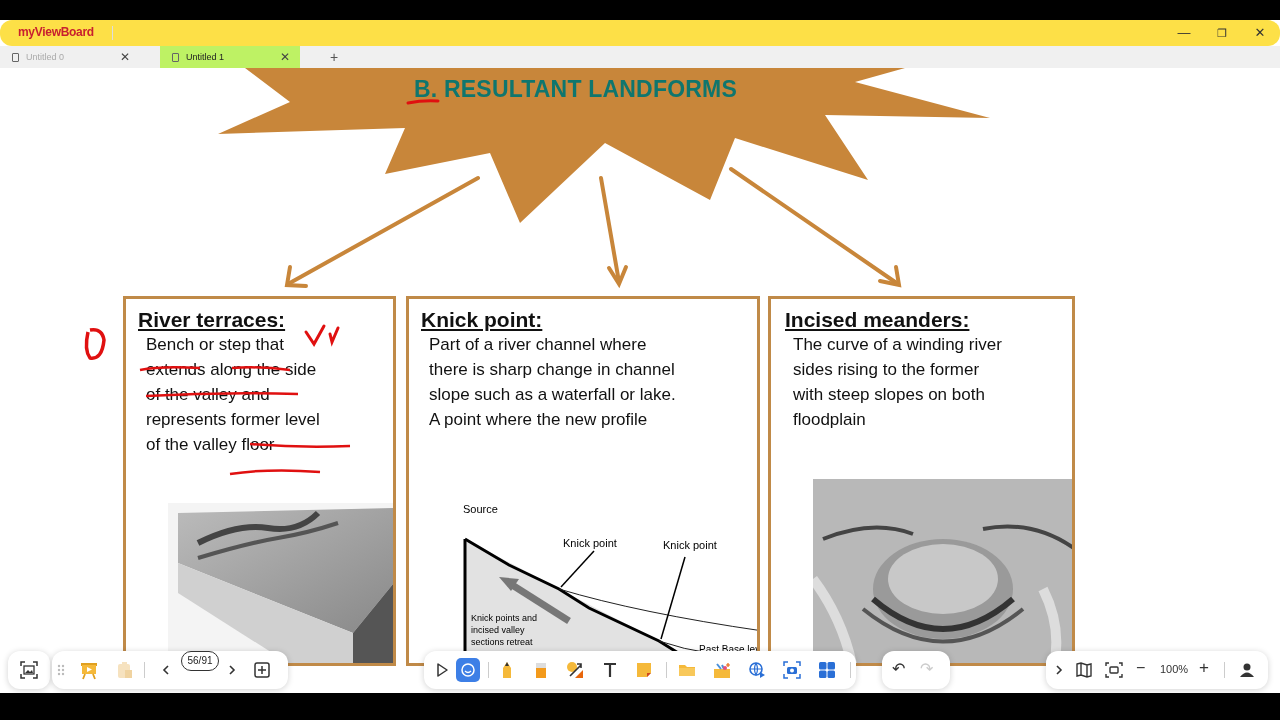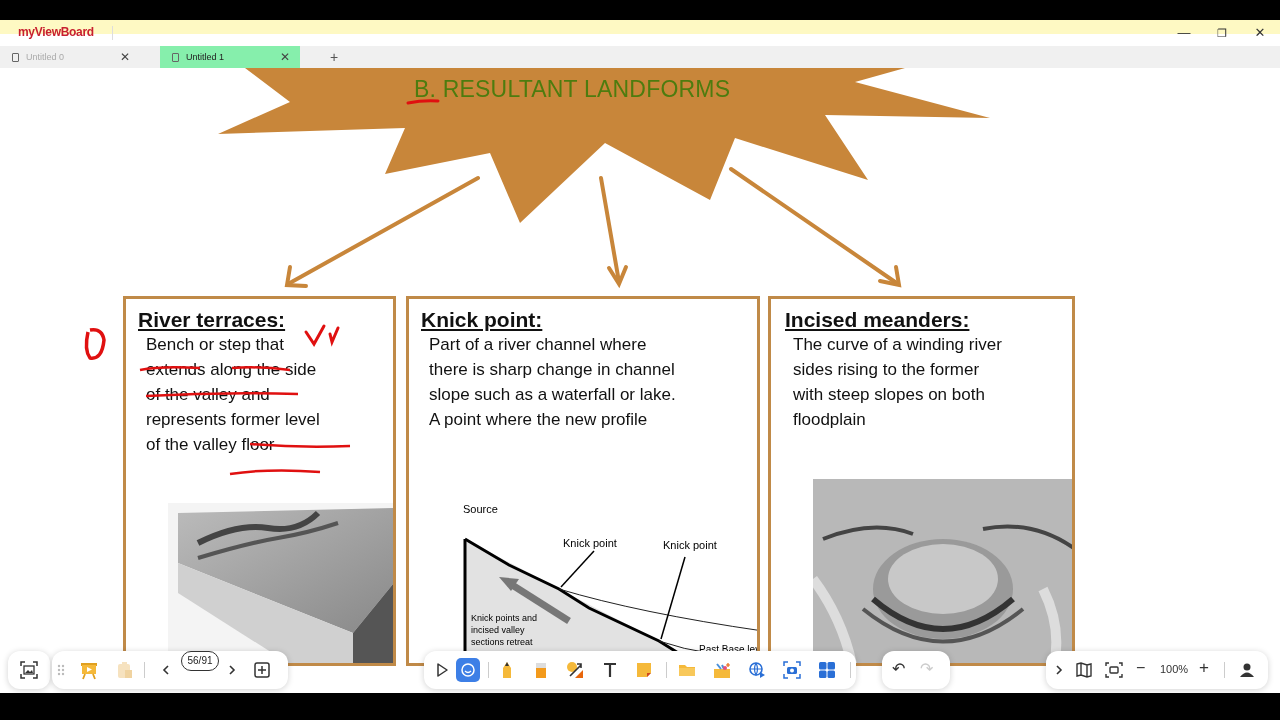--- a/index.html
+++ b/index.html
@@ -1,34 +1,34 @@
 <!DOCTYPE html>
 <html><head>
 <meta charset="utf-8">
 <style>
   * { box-sizing: border-box; margin: 0; padding: 0; }
   html, body { width: 1280px; height: 720px; overflow: hidden; background: #000; font-family: "Liberation Sans", sans-serif; }
   #app { position: absolute; left: 0; top: 20px; width: 1280px; height: 673px; background: #fff; overflow: hidden; }
   
-  .titlebar { position: absolute; left: 0; top: 0; width: 1280px; height: 14px; background: #fef9c3; }
+  .titlebar { position: absolute; left: 0; top: 0; width: 1280px; height: 26px; background: #fde047; border-radius: 12px; }
   .logo { position: absolute; left: 18px; top: 5px; font-size: 12px; font-weight: bold; color: #c8202f; letter-spacing: -0.3px; }
   .logo-sep { position: absolute; left: 112px; top: 6px; width: 1px; height: 14px; background: #ddd; }
   .win-btn { position: absolute; top: 4px; width: 20px; height: 18px; color: #333; font-size: 13px; text-align: center; line-height: 18px; cursor: pointer; }
   
   .tabbar { position: absolute; left: 0; top: 26px; width: 1280px; height: 22px; background: #f0f0f0; }
   .tab { position: absolute; top: 0; height: 22px; width: 140px; font-size: 9px; line-height: 22px; padding-left: 26px; cursor: pointer; }
   .tab .doc-icon { position: absolute; left: 12px; top: 7px; width: 7px; height: 9px; border: 1px solid #666; border-radius: 1px; }
   .tab .tab-close { position: absolute; right: 10px; top: 0; font-size: 12px; color: #444; }
   .tab.inactive { left: 0; color: #aaa; background: #f0f0f0; }
-  .tab.active { left: 160px; color: #222; background: #86efac; }
+  .tab.active { left: 160px; color: #222; background: #bef264; }
   .tab-add { position: absolute; left: 330px; top: 0; font-size: 14px; color: #555; line-height: 22px; cursor: pointer; }
   
   .canvas { position: absolute; left: 0; top: 48px; width: 1280px; height: 625px; background: #fff; }
   .starburst { position: absolute; left: 0; top: 0; }
-  .slide-title { position: absolute; left: 414px; top: 8px; font-size: 23px; font-weight: normal; color: #4d7c0f; letter-spacing: 0.2px; }
+  .slide-title { position: absolute; left: 414px; top: 8px; font-size: 23px; font-weight: bold; color: #0f766e; letter-spacing: 0.2px; }
   .card { position: absolute; top: 228px; height: 370px; border: 3px solid #c08a48; background: #fff; overflow: hidden; }
   .card-title { font-size: 21px; font-weight: bold; text-decoration: underline; color: #111; line-height: 25px; }
   .card-body { font-size: 17px; color: #111; line-height: 25px; margin-left: 8px; }
   .card .text { position: absolute; left: 12px; top: 8px; }
   .ann { position: absolute; pointer-events: none; }
   
   .tb { position: absolute; background: #fff; border-radius: 12px; box-shadow: 0 1px 6px rgba(0,0,0,0.18); height: 38px; }
   .tbi { position: absolute; top: 9px; width: 20px; height: 20px; cursor: pointer; }
   .page-ind { position: absolute; top: 0; left: 182px; width: 38px; height: 20px; border: 1.2px solid #333; border-radius: 10px; font-size: 10px; text-align: center; line-height: 18px; color: #222; }
   .zoom-label { position: absolute; top: 12px; font-size: 11px; color: #333; }

